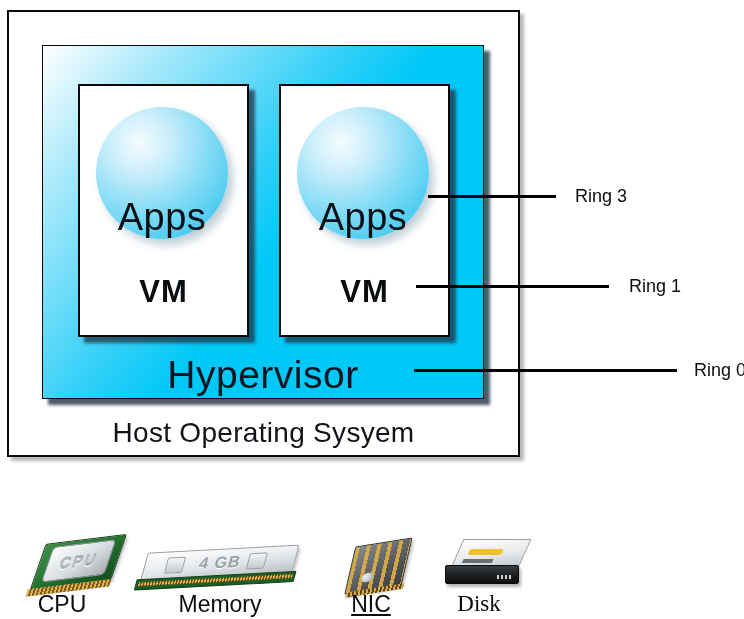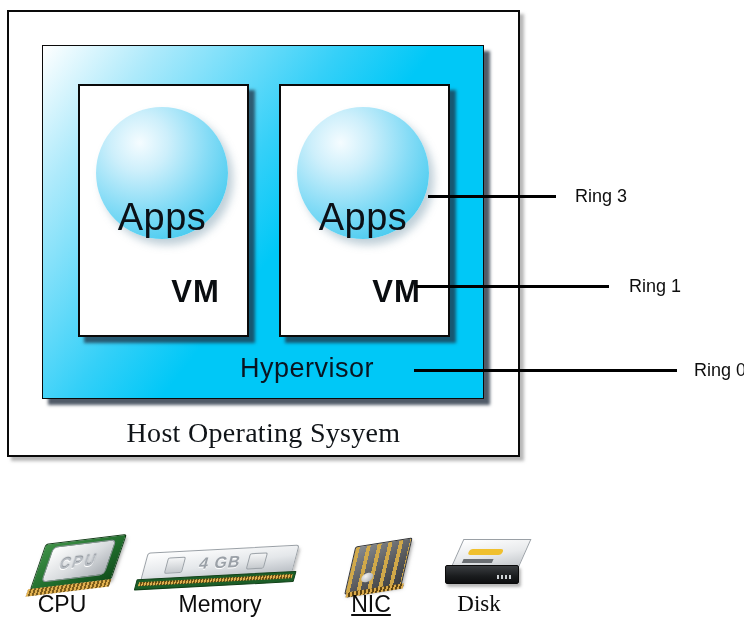--- a/index.html
+++ b/index.html
@@ -27,29 +27,29 @@
   .vm-box.right{left:279px;}
   .apps-circle{
     position:absolute;left:16px;top:21px;width:132px;height:132px;border-radius:50%;
     background:radial-gradient(circle at 33% 27%,#f5fcff 0%,#cdeffb 22%,#86dcf6 52%,#27c2ec 96%);
     box-shadow:5px 6px 8px rgba(95,135,158,.40);
     display:flex;align-items:flex-end;justify-content:center;
   }
   .apps-text{font-size:38px;color:#0b1016;letter-spacing:.5px;}
   .vm-text{
     position:absolute;left:0;top:188px;width:100%;text-align:center;
-    font-size:31px;font-weight:bold;color:#0a0d10;letter-spacing:1px;padding-left:32px;
+    font-size:31px;font-weight:bold;color:#0a0d10;letter-spacing:1px;
   }
   .hypervisor-label{
     position:absolute;left:0;top:307px;width:100%;text-align:center;
-    font-size:27px;color:#0a1420;letter-spacing:.5px;margin-left:44px;
+    font-size:39px;color:#0a1420;letter-spacing:.5px;
   }
   .hostos-label{
     position:absolute;left:0;top:405px;width:100%;text-align:center;
-    font-size:28px;color:#101418;letter-spacing:.3px;font-family:Liberation Serif, serif;
+    font-size:28px;color:#101418;letter-spacing:.3px;
   }
   .hardware-box{
     position:absolute;left:43px;top:467px;width:444px;height:94px;
     background:linear-gradient(120deg,#2ed3f9 0%,#00c9f7 40%);
     border:2px solid #0a0a0a;
     box-shadow:5px 5px 3px rgba(115,115,115,.6);
   }
   .hardware-label{
     position:absolute;left:0;top:27px;width:100%;text-align:center;
     font-size:31px;font-weight:bold;color:#0a0d10;letter-spacing:.5px;

